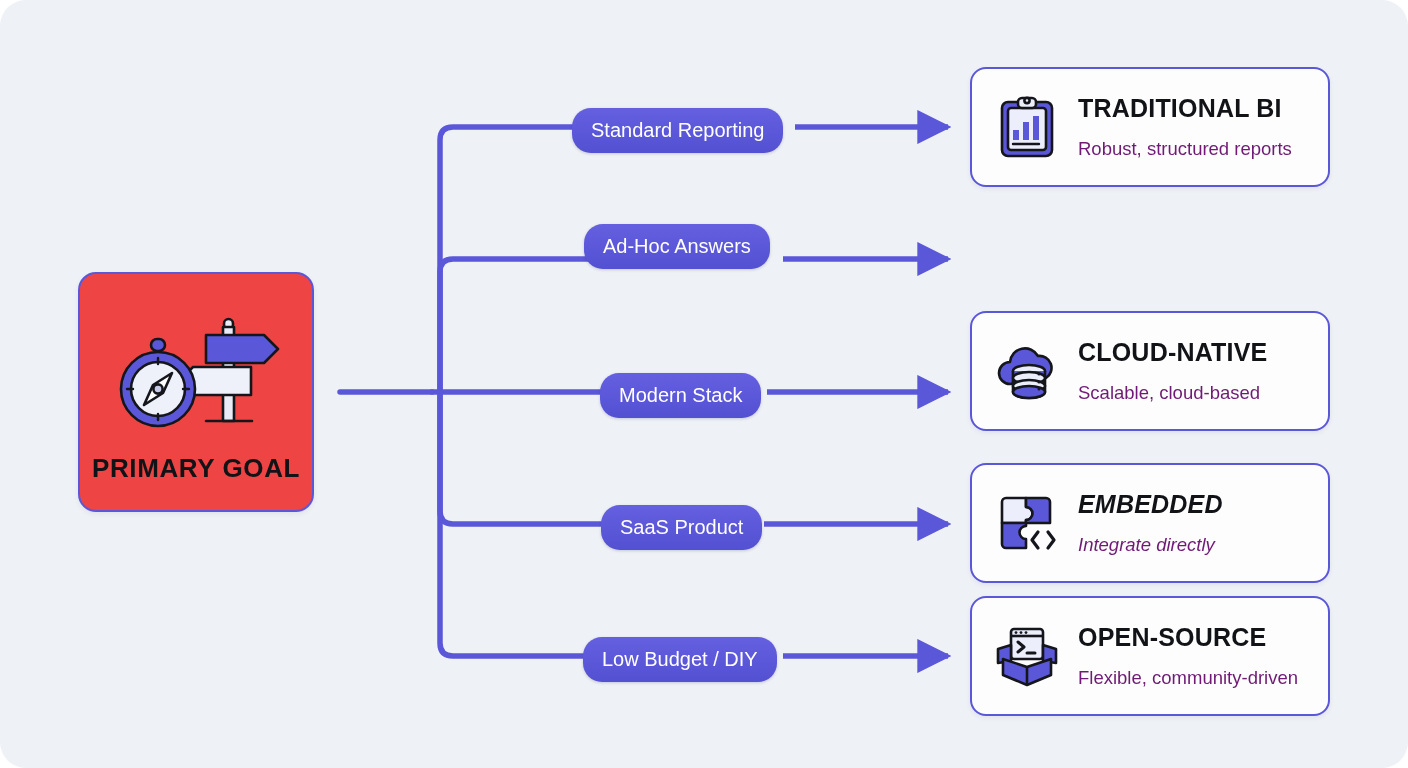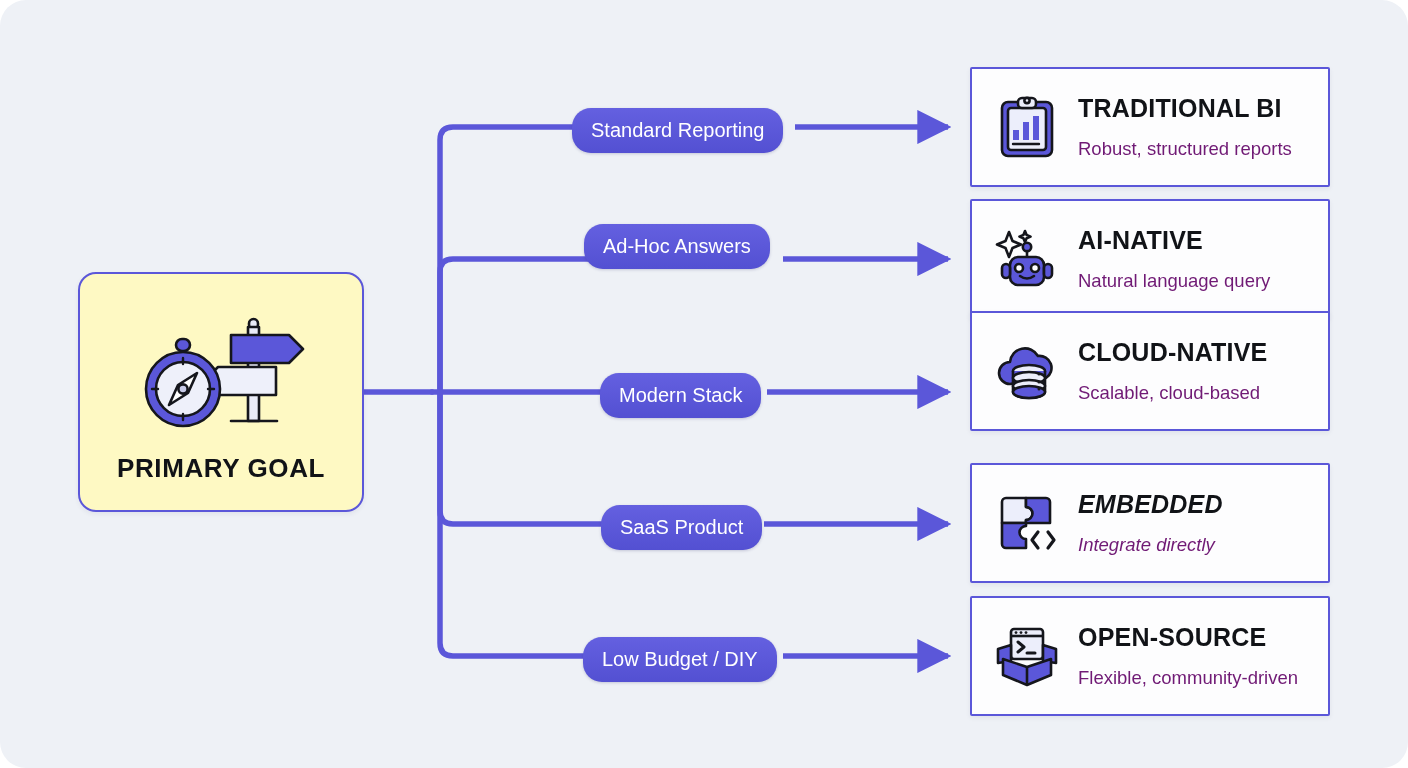--- a/index.html
+++ b/index.html
@@ -40,23 +40,23 @@
     width: 1408px;
     height: 768px;
     pointer-events: none;
   }
 
   
   #goal-card {
     position: absolute;
     left: 78px;
     top: 272px;
-    width: 286px;
+    width: 236px;
     height: 240px;
-    background: #fef9c3;
+    background: #ef4444;
     border: 2px solid #5b57d9;
     border-radius: 18px;
     box-sizing: border-box;
     display: flex;
     flex-direction: column;
     align-items: center;
     justify-content: center;
     box-shadow: 0 2px 5px rgba(40,40,90,0.07);
   }
   #goal-icon {
@@ -91,21 +91,21 @@
   }
 
   
   .opt-card {
     position: absolute;
     left: 970px;
     width: 360px;
     height: 120px;
     background: #fdfdfe;
     border: 2px solid #5b57d9;
-    border-radius: 2px;
+    border-radius: 16px;
     box-sizing: border-box;
     display: flex;
     align-items: center;
     padding-left: 22px;
     box-shadow: 0 2px 5px rgba(40,40,90,0.07);
   }
   .opt-icon {
     width: 66px;
     height: 66px;
     flex: 0 0 66px;
@@ -213,40 +213,20 @@
       <g stroke="#15161c" stroke-width="2.4" stroke-linecap="round">
         <path d="M 19 50 L 45 50"></path>
       </g>
     </svg>
     <div class="opt-text">
       <div class="opt-title">TRADITIONAL BI</div>
       <div class="opt-sub">Robust, structured reports</div>
     </div>
   </div>
 
-  <div class="opt-card" style="top:199px;">
-    <svg class="opt-icon" viewBox="0 0 66 66">
-      <g stroke="#15161c" stroke-width="2.6" stroke-linejoin="round">
-        <path d="M 10 6 L 13.5 15 L 22 18.5 L 13.5 22 L 10 31 L 6.5 22 L -2 18.5 L 6.5 15 Z" fill="#ffffff" transform="translate(5,0)"></path>
-        <path d="M 31 7 L 32.6 11 L 36.6 12.6 L 32.6 14.2 L 31 18 L 29.4 14.2 L 25.4 12.6 L 29.4 11 Z" fill="#ffffff" transform="translate(0,-2)"></path>
-        <circle cx="33" cy="21" r="4.2" fill="#5b57d9"></circle>
-        <path d="M 33 25 L 33 31" stroke-linecap="round"></path>
-        <rect x="16" y="31" width="34" height="28" rx="8" fill="#5b57d9"></rect>
-        <rect x="8" y="38" width="8" height="14" rx="4" fill="#5b57d9"></rect>
-        <rect x="50" y="38" width="8" height="14" rx="4" fill="#5b57d9"></rect>
-        <circle cx="25" cy="42" r="4" fill="#ffffff"></circle>
-        <circle cx="41" cy="42" r="4" fill="#ffffff"></circle>
-        <path d="M 26 50 Q 33 55 40 50" fill="none" stroke-linecap="round"></path>
-      </g>
-    </svg>
-    <div class="opt-text">
-      <div class="opt-title">AI-NATIVE</div>
-      <div class="opt-sub">Natural language query</div>
-    </div>
-  </div>
 
   <div class="opt-card" style="top:311px;">
     <svg class="opt-icon" viewBox="0 0 66 66">
       <g stroke="#15161c" stroke-width="2.6" stroke-linejoin="round">
         <path d="M 16 46 A 11 11 0 0 1 16 24 A 15 15 0 0 1 44 18 A 12 12 0 0 1 52 40 Z" fill="#5b57d9"></path>
         <ellipse cx="35" cy="33" rx="16" ry="6" fill="#eceefb"></ellipse>
         <path d="M 19 33 L 19 54 A 16 6 0 0 0 51 54 L 51 33" fill="#5b57d9"></path>
         <ellipse cx="35" cy="40" rx="16" ry="6" fill="#eceefb"></ellipse>
         <ellipse cx="35" cy="48" rx="16" ry="6" fill="#eceefb"></ellipse>
         <ellipse cx="35" cy="54" rx="16" ry="6" fill="#5b57d9"></ellipse>

